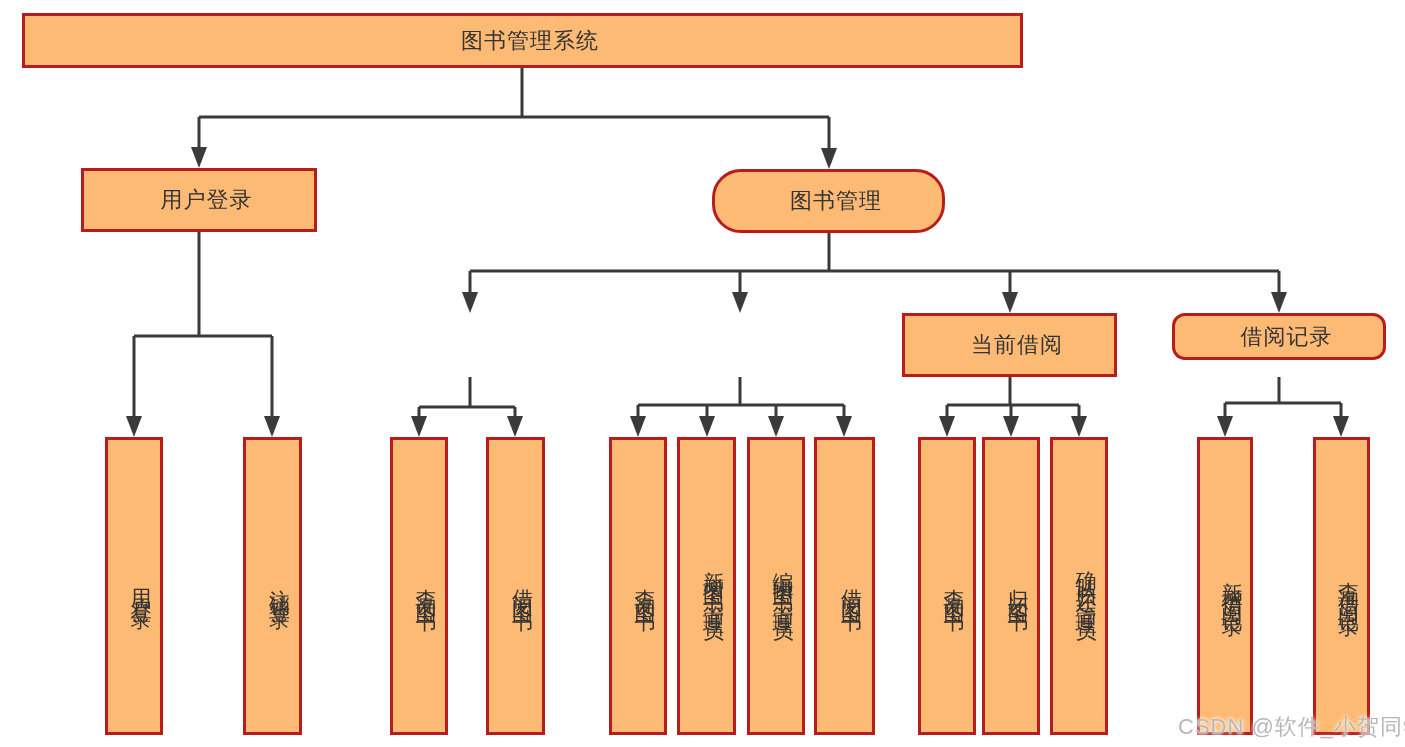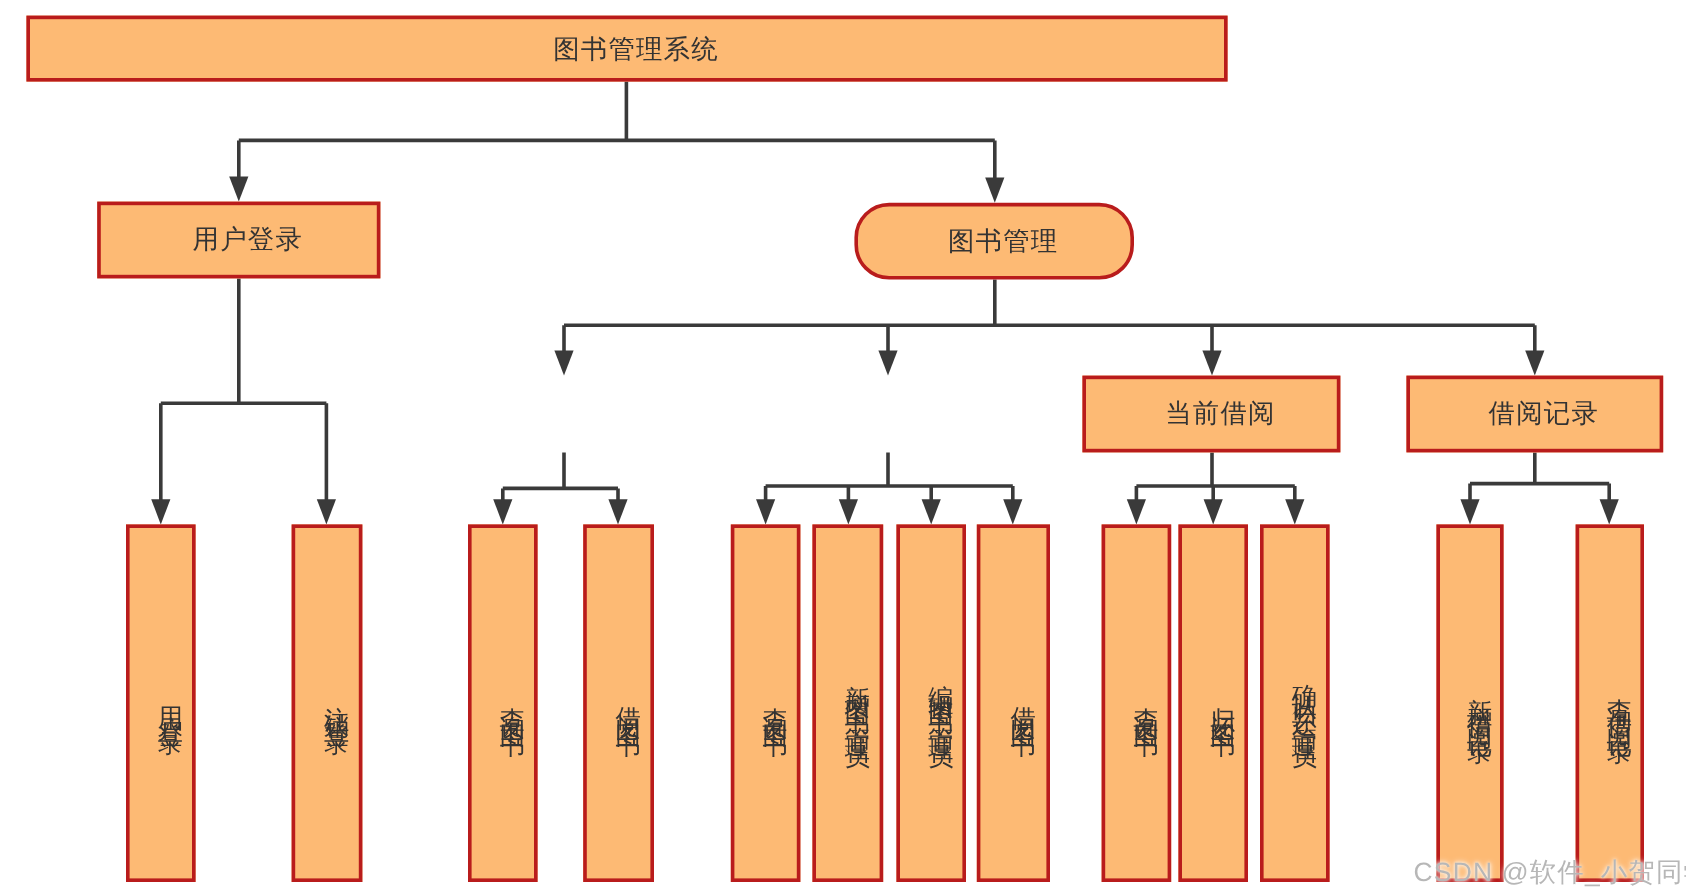--- a/index.html
+++ b/index.html
@@ -101,21 +101,21 @@
       <polygon points="1333,416 1349,416 1341,437"></polygon>
     </g>
   </svg>
 
   <div class="node h-node" style="left:22px; top:13px; width:1001px; height:55px;">图书管理系统</div>
 
   <div class="node h-node" style="left:81px; top:168px; width:236px; height:64px;">用户登录</div>
   <div class="node h-node" style="left:712px; top:169px; width:233px; height:64px;border-radius:29px;">图书管理</div>
 
   <div class="node h-node" style="left:902px; top:313px; width:215px; height:64px;">当前借阅</div>
-  <div class="node h-node" style="left:1172px; top:313px; width:214px; height:64px;">借阅记录</div>
+  <div class="node h-node" style="left:1172px; top:313px; width:214px; height:47px;border-radius:13px;">借阅记录</div>
 
   <div class="node v-node" style="left:105px; top:437px; width:58px; height:298px;">用户登录</div>
   <div class="node v-node" style="left:243px; top:437px; width:59px; height:298px;">注销登录</div>
 
   <div class="node v-node" style="left:390px; top:437px; width:58px; height:298px;">查询图书</div>
   <div class="node v-node" style="left:486px; top:437px; width:59px; height:298px;">借阅图书</div>
 
   <div class="node v-node" style="left:609px; top:437px; width:58px; height:298px;">查询图书</div>
   <div class="node v-node" style="left:677px; top:437px; width:59px; height:298px;">新增图书（管理员）</div>
   <div class="node v-node" style="left:747px; top:437px; width:58px; height:298px;">编辑图书（管理员）</div>

